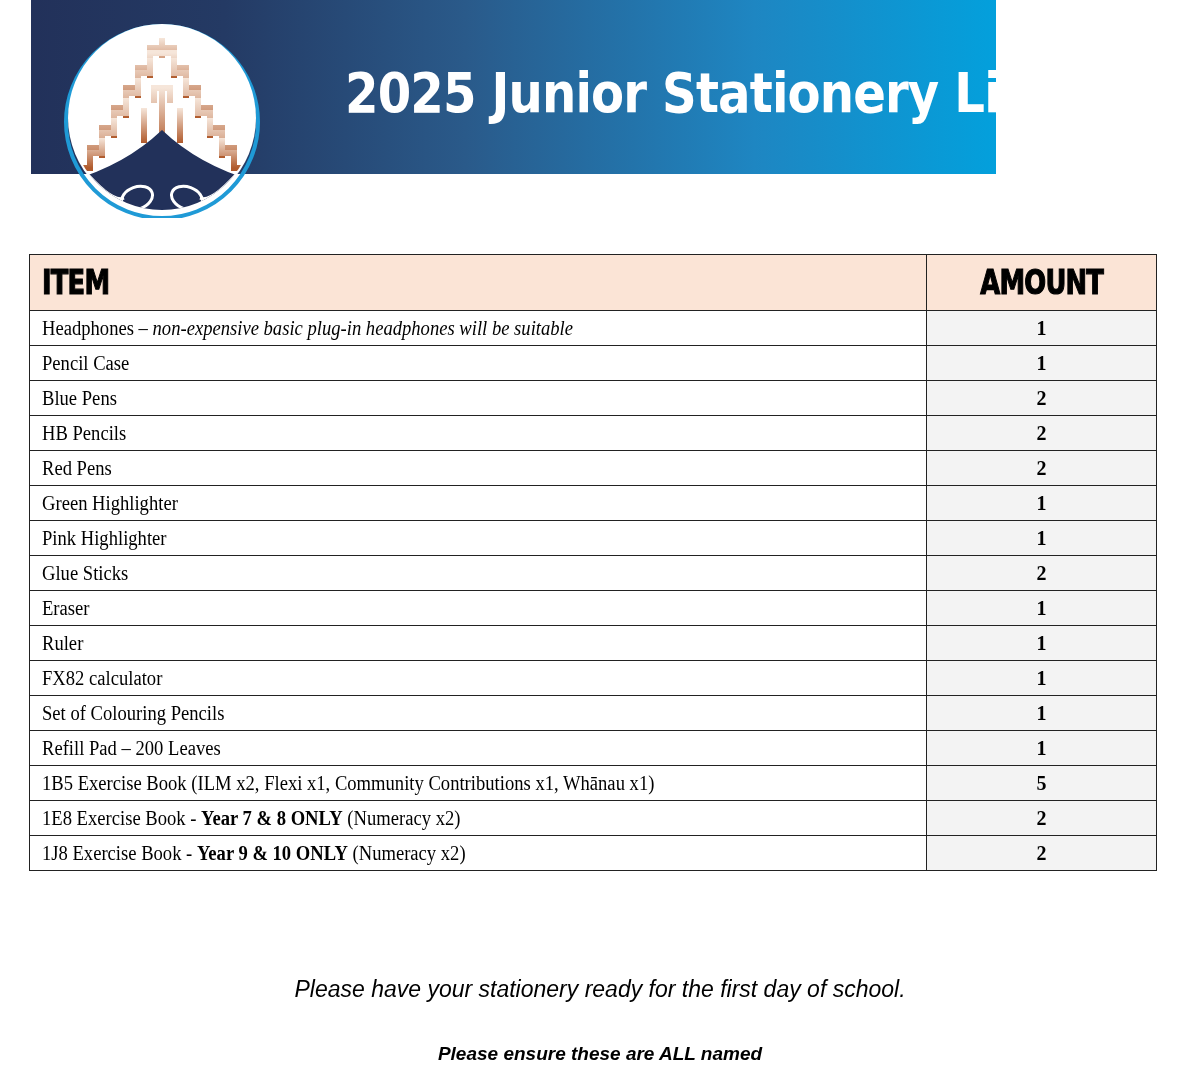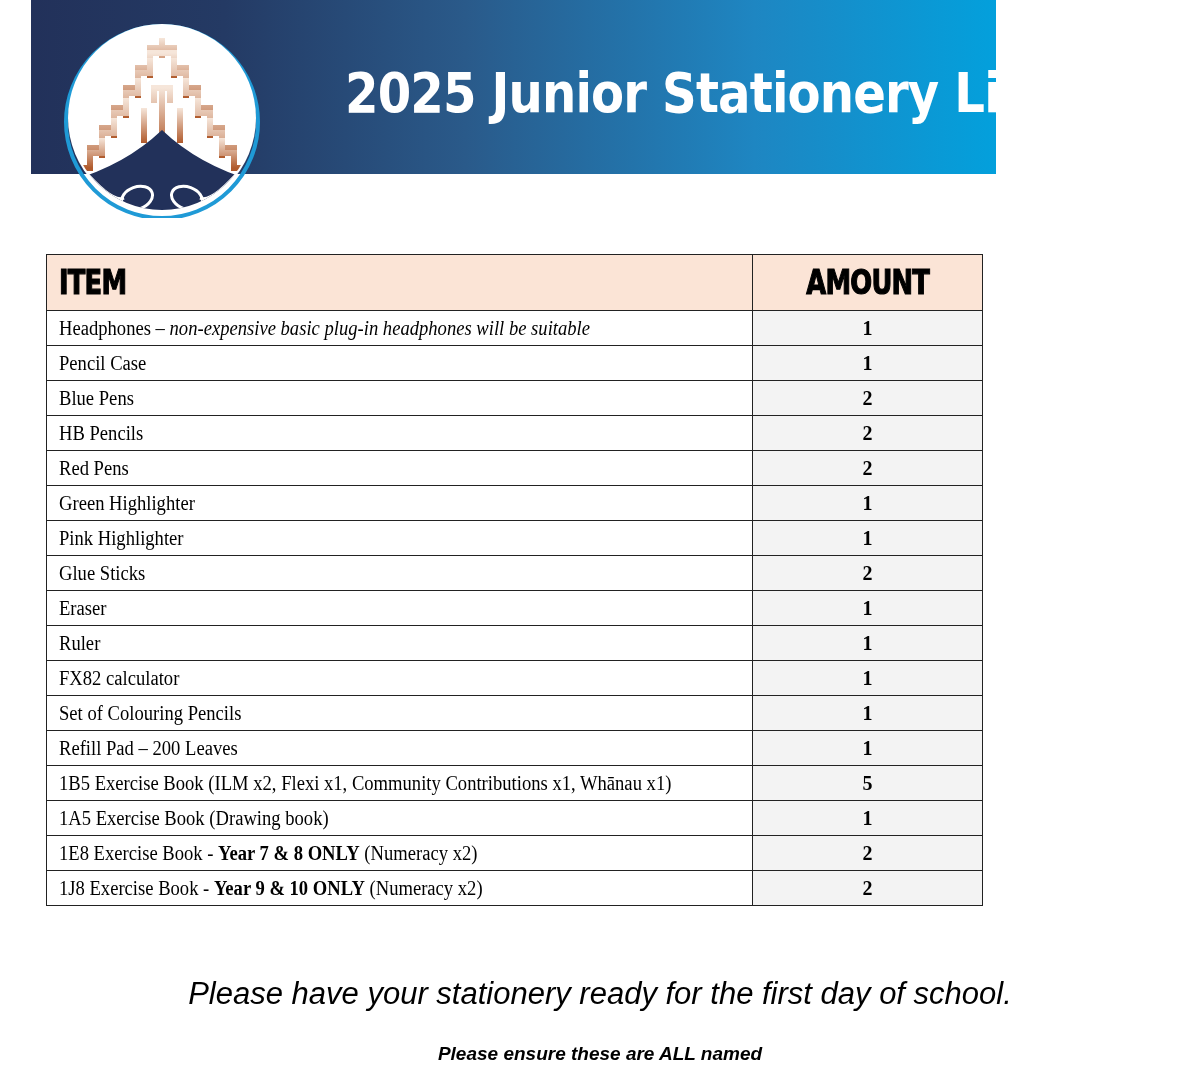--- a/index.html
+++ b/index.html
@@ -16,21 +16,21 @@
     font-size: 56px; line-height: 70px; color: #ffffff;
     letter-spacing: -1px; transform: scaleX(0.86); transform-origin: left center;
     white-space: nowrap;
   }
 
   .logo {
     position: absolute; left: 62px; top: 18px; width: 200px; height: 200px;
   }
 
   table.list {
-    position: absolute; left: 46px; top: 254px; width: 937px;
+    position: absolute; left: 29px; top: 254px; width: 1128px;
     border-collapse: collapse;
   }
   table.list th, table.list td {
     border: 1.5px solid #222;
   }
   table.list th {
     background: #fbe4d6; height: 56px;
     font-family: "DejaVu Sans", sans-serif; font-weight: bold;
     font-size: 33px; letter-spacing: -1px;
   }
@@ -46,21 +46,21 @@
   td.item { padding-left: 12px; background: #fff; white-space: nowrap; }
   td.item .txt { display: inline-block; transform: scaleX(0.93); transform-origin: left center; }
   td.amount { text-align: center; background: #f3f3f3; font-weight: bold; }
   .ital { font-style: italic; }
   .bold { font-weight: bold; }
 
   .note {
     position: absolute; left: 0; width: 1200px; text-align: center;
     font-style: italic;
   }
-  .note1 { top: 976px; font-size: 31px; }
+  .note1 { top: 976px; font-size: 23px; }
   .note2 { top: 1043px; font-size: 19px; font-weight: bold; }
 </style>
 </head>
 <body>
 
 <div class="banner">
   <div class="title">2025 Junior Stationery List</div>
 </div>
 
 <svg class="logo" viewBox="0 0 200 200">
@@ -155,24 +155,20 @@
       </tr>
       <tr>
         <td class="item"><span class="txt"><span>Refill Pad – 200 Leaves</span></span></td>
         <td class="amount">1</td>
       </tr>
       <tr>
         <td class="item"><span class="txt"><span>1B5 Exercise Book (ILM x2, Flexi x1, Community Contributions x1, Whānau x1)</span></span></td>
         <td class="amount">5</td>
       </tr>
       <tr>
-        <td class="item"><span class="txt"><span>1A5 Exercise Book (Drawing book)</span></span></td>
-        <td class="amount">1</td>
-      </tr>
-      <tr>
         <td class="item"><span class="txt"><span>1E8 Exercise Book - </span><span class="bold">Year 7 &amp; 8 ONLY</span><span> (Numeracy x2)</span></span></td>
         <td class="amount">2</td>
       </tr>
       <tr>
         <td class="item"><span class="txt"><span>1J8 Exercise Book - </span><span class="bold">Year 9 &amp; 10 ONLY</span><span> (Numeracy x2)</span></span></td>
         <td class="amount">2</td>
       </tr>
     </tbody>
 </table>
 

